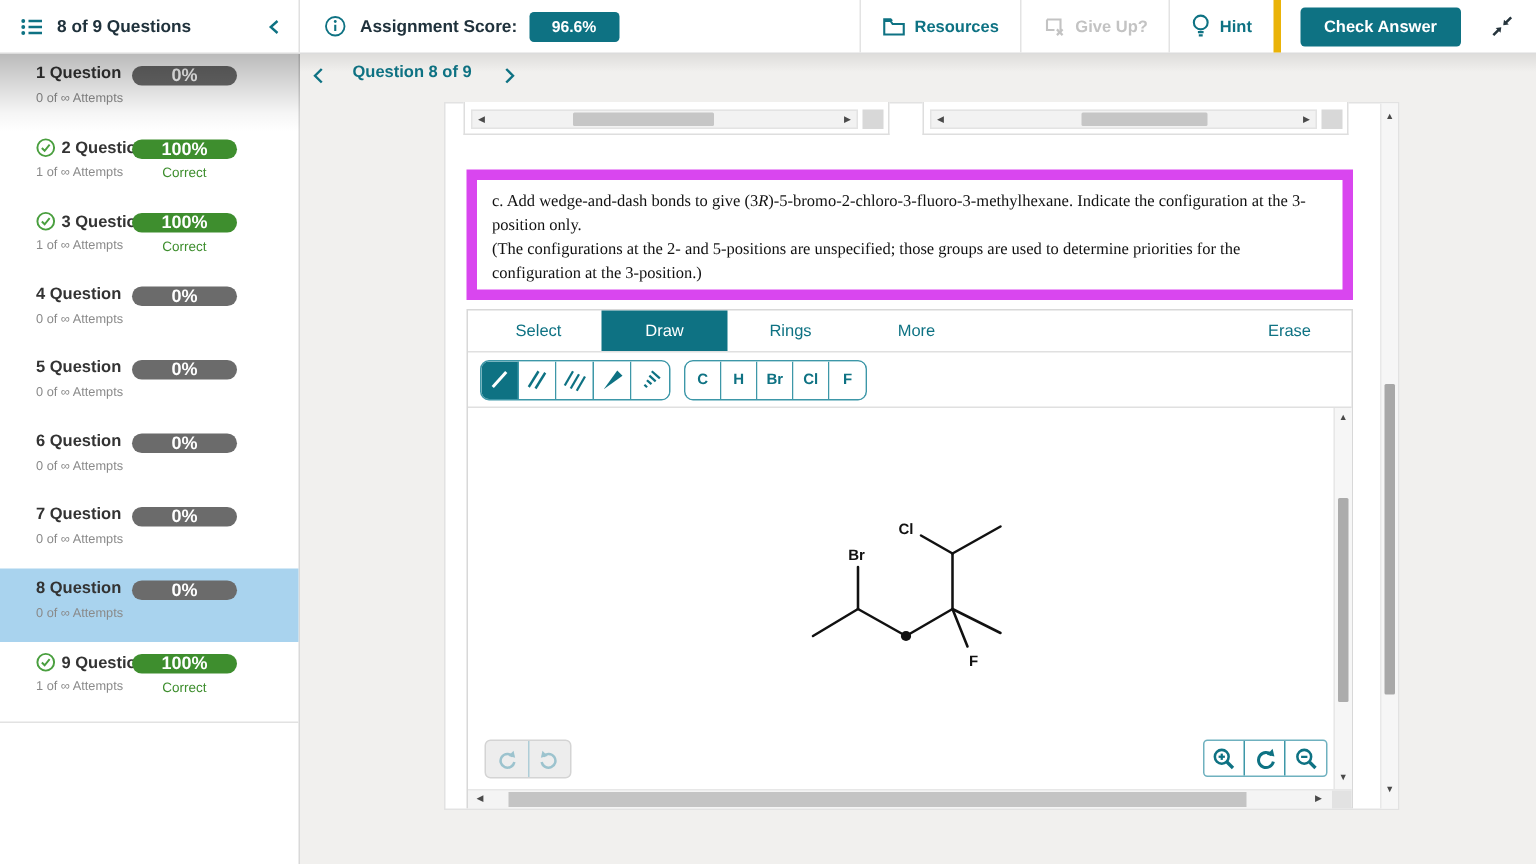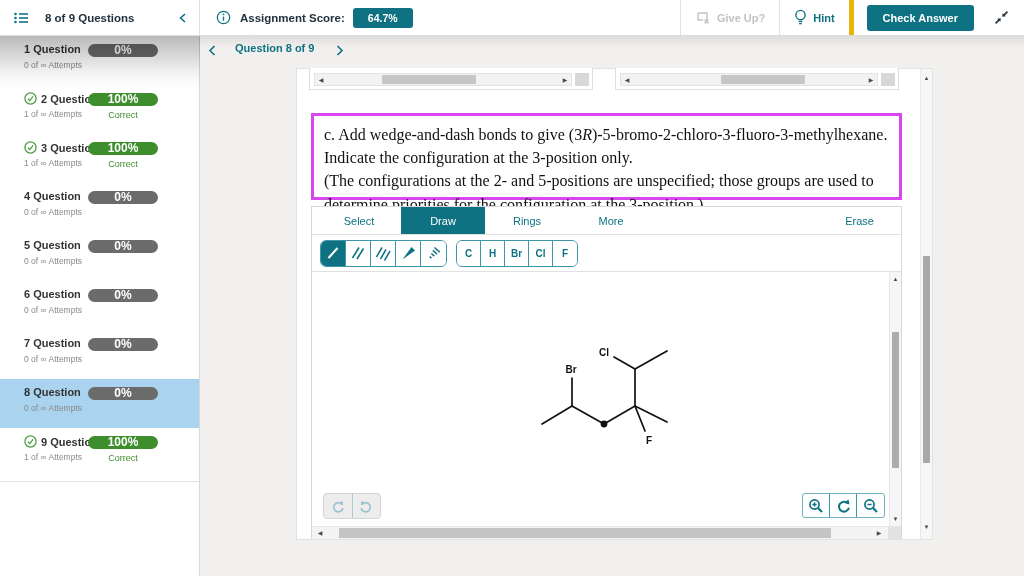--- a/index.html
+++ b/index.html
@@ -2,21 +2,21 @@
 <html><head>
 <meta charset="utf-8">
 <style>
   * { margin:0; padding:0; box-sizing:border-box; }
   html,body { width:1024px; height:576px; }
   body { font-family:"Liberation Sans", sans-serif; background:#f1f0ee; position:relative; overflow:hidden; }
 
   
   .topbar { position:absolute; left:0; top:0; width:1024px; height:36px; background:#fff; border-bottom:1px solid #dcdcdc; display:flex; align-items:stretch; z-index:10; }
   .tb-left { width:200px; border-right:1px solid #e0e0e0; display:flex; align-items:center; padding:0 10px 0 13px; }
-  .tb-left .lbl { font-size:11.5px; font-weight:bold; color:#20323c; margin-left:16px; }
+  .tb-left .lbl { font-size:11.5px; font-weight:bold; color:#20323c; margin-left:9px; }
   .tb-left .sp { flex:1; }
   .tb-score { display:flex; align-items:center; padding-left:16px; }
   .tb-score .lbl { font-size:11.5px; font-weight:bold; color:#20323c; margin:0 8px 0 9px; }
   .badge { background:#0e7283; color:#fff; font-size:10.5px; font-weight:bold; padding:4px 15px; border-radius:3px; }
   .tb-right { margin-left:auto; display:flex; align-items:stretch; }
   .tb-btn { display:flex; align-items:center; justify-content:center; border-left:1px solid #e3e3e3; padding:0 14px; font-size:11px; font-weight:bold; color:#0e7283; cursor:pointer; }
   .tb-btn span { margin-left:6px; }
   .tb-btn.disabled { color:#c3c3c3; cursor:default; }
   .tb-check-wrap { border-left:5px solid #eab308; display:flex; align-items:center; padding:0 14px 0 13px; }
   .check-answer { background:#0e7283; color:#fff; font-size:11px; font-weight:bold; border:none; border-radius:3px; padding:7px 16px; cursor:pointer; }
@@ -48,21 +48,21 @@
   
   .card { position:absolute; left:296px; top:68px; width:637px; height:472px; background:#fff; border:1px solid #e2e2e2; z-index:4; }
 
   .mini-panel { position:absolute; top:-1px; height:22px; width:284px; background:#fff; border:1px solid #dedede; border-top:none; }
   .mini-panel .hs { position:absolute; left:4px; right:20px; bottom:3px; height:13px; background:#f2f2f2; border:1px solid #e3e3e3; }
   .mini-panel .corner { position:absolute; right:3px; bottom:3px; width:14px; height:13px; background:#d8d8d8; }
   .hs .ar { position:absolute; top:0; width:12px; height:100%; font-size:6px; color:#4a4a4a; text-align:center; line-height:12px; cursor:pointer; }
   .hs .ar.l { left:0; } .hs .ar.r { right:0; }
   .hs .thumb { position:absolute; top:1px; height:9px; background:#c6c6c6; border-radius:1px; cursor:pointer; }
 
-  .q-box { position:absolute; left:14px; top:44px; width:591px; height:87px; border:3px solid #d946ef; padding:7px 10px; font-family:"Liberation Serif", serif; font-size:16px; color:#111; line-height:1.45; }
+  .q-box { position:absolute; left:14px; top:44px; width:591px; height:87px; border:7px solid #d946ef; padding:7px 10px; font-family:"Liberation Serif", serif; font-size:11px; color:#111; line-height:1.45; }
   .q-box p + p { }
 
   
   .editor { position:absolute; left:14px; top:137px; width:591px; height:333px; border:1px solid #d8d8d8; background:#fff; }
   .tabs { height:28px; border-bottom:1px solid #e0e0e0; display:flex; align-items:stretch; }
   .tab { width:84px; display:flex; align-items:center; justify-content:center; font-size:11px; color:#0e7283; cursor:pointer; }
   .tab:first-child { margin-left:5px; }
   .tab.active { background:#0e7283; color:#fff; font-weight:normal; }
   .tab.erase { margin-left:auto; width:auto; padding:0 27px; }
 
@@ -125,23 +125,29 @@
       <polyline points="8,3 3.5,7 8,11" fill="none" stroke="#0e7283" stroke-width="1.6"></polyline>
     </svg>
   </div>
   <div class="tb-score">
     <svg width="15" height="15" viewBox="0 0 16 16">
       <circle cx="8" cy="8" r="6.6" fill="none" stroke="#0e7283" stroke-width="1.3"></circle>
       <line x1="8" y1="7" x2="8" y2="11.4" stroke="#0e7283" stroke-width="1.5"></line>
       <circle cx="8" cy="4.6" r="1" fill="#0e7283"></circle>
     </svg>
     <span class="lbl">Assignment Score:</span>
-    <span class="badge">64.7%</span>
+    <span class="badge">96.6%</span>
   </div>
   <div class="tb-right">
+    <div class="tb-btn">
+      <svg width="16" height="14" viewBox="0 0 16 14">
+        <path d="M1.5,3 h4.2 l1.4,2 h7.4 v7 h-13 z M1.5,3 v-1.2 h4.2 l1,1.2" fill="none" stroke="#0e7283" stroke-width="1.4"></path>
+      </svg>
+      <span>Resources</span>
+    </div>
     <div class="tb-btn disabled">
       <svg width="16" height="15" viewBox="0 0 16 15">
         <path d="M3,3 h9 v7" fill="none" stroke="#c3c3c3" stroke-width="1.4"></path>
         <path d="M3,3 v7 h5" fill="none" stroke="#c3c3c3" stroke-width="1.4"></path>
         <g stroke="#c3c3c3" stroke-width="1.5">
             <line x1="9.6" y1="9.6" x2="13.4" y2="13.4"></line>
             <line x1="13.4" y1="9.6" x2="9.6" y2="13.4"></line>
           </g>
       </svg>
       <span>Give Up?</span>

